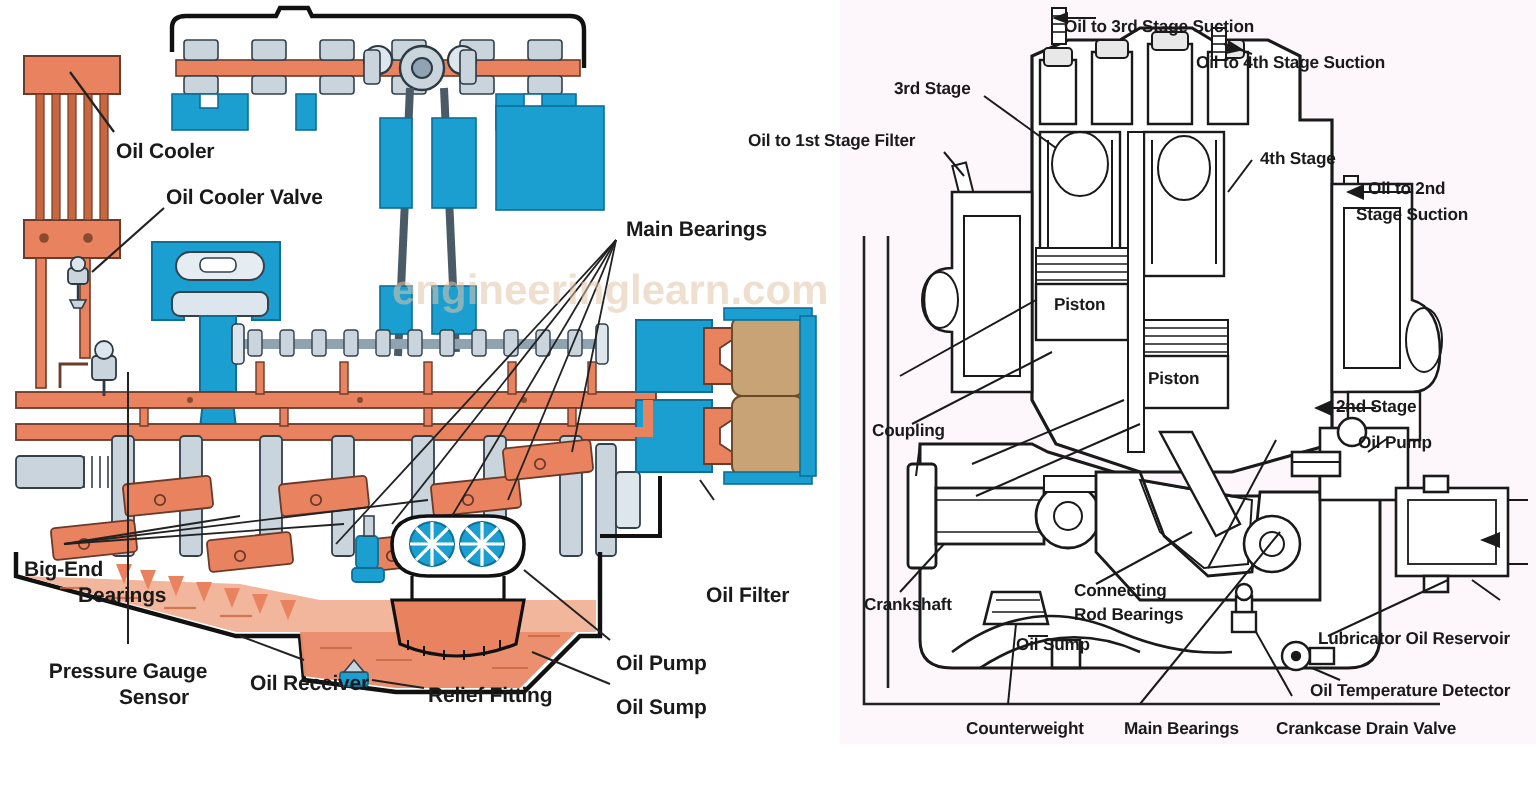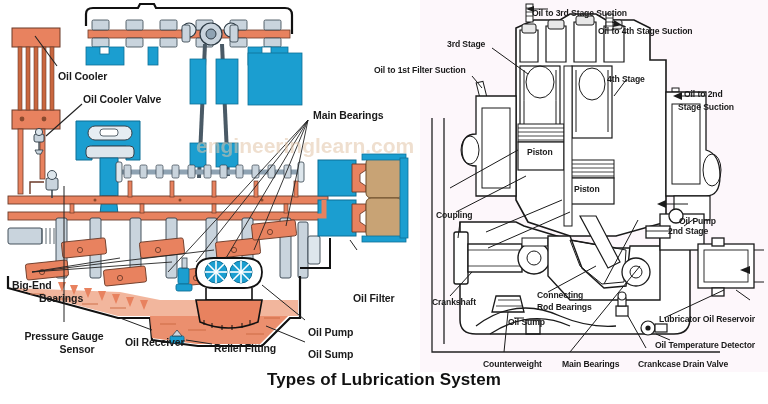--- a/index.html
+++ b/index.html
@@ -612,35 +612,34 @@
   <div class="lbl lbl-l c" style="left:64px; top:331px;">Pressure Gauge</div>
   <div class="lbl lbl-l c" style="left:77px; top:344px;text-align:right;">Sensor</div>
   <div class="lbl lbl-l" style="left:125px; top:337px;">Oil Receiver</div>
   <div class="lbl lbl-l" style="left:214px; top:343px;text-align:center;">Relief Fitting</div>
   <div class="lbl lbl-l" style="left:308px; top:327px;">Oil Pump</div>
   <div class="lbl lbl-l" style="left:308px; top:349px;">Oil Sump</div>
 
   <div class="lbl lbl-s" style="left:532px; top:9px;">Oil to 3rd Stage Suction</div>
   <div class="lbl lbl-s" style="left:598px; top:27px;">Oil to 4th Stage Suction</div>
   <div class="lbl lbl-s" style="left:447px; top:40px;">3rd Stage</div>
-  <div class="lbl lbl-s" style="left:374px; top:66px;">Oil to 1st Filter Suction</div>
-  <div class="lbl lbl-s" style="left:607px; top:75px;">4th Stage</div>
+  <div class="lbl lbl-s" style="left:374px; top:66px;">Oil to 1st Stage Filter</div>
+  <div class="lbl lbl-s" style="left:630px; top:75px;">4th Stage</div>
   <div class="lbl lbl-s" style="left:684px; top:90px;">Oil to 2nd</div>
   <div class="lbl lbl-s" style="left:678px; top:103px;">Stage Suction</div>
   <div class="lbl lbl-s" style="left:527px; top:148px;">Piston</div>
   <div class="lbl lbl-s" style="left:574px; top:185px;">Piston</div>
-  <div class="lbl lbl-s" style="left:668px; top:199px;margin-top:28px;">2nd Stage</div>
+  <div class="lbl lbl-s" style="left:668px; top:199px;">2nd Stage</div>
   <div class="lbl lbl-s" style="left:436px; top:211px;">Coupling</div>
   <div class="lbl lbl-s" style="left:679px; top:217px;">Oil Pump</div>
   <div class="lbl lbl-s" style="left:537px; top:291px;">Connecting</div>
   <div class="lbl lbl-s" style="left:537px; top:303px;">Rod Bearings</div>
   <div class="lbl lbl-s" style="left:432px; top:298px;">Crankshaft</div>
   <div class="lbl lbl-s" style="left:508px; top:318px;">Oil Sump</div>
   <div class="lbl lbl-s" style="left:659px; top:315px;">Lubricator Oil Reservoir</div>
   <div class="lbl lbl-s" style="left:655px; top:341px;">Oil Temperature Detector</div>
   <div class="lbl lbl-s" style="left:483px; top:360px;">Counterweight</div>
   <div class="lbl lbl-s" style="left:562px; top:360px;">Main Bearings</div>
   <div class="lbl lbl-s" style="left:638px; top:360px;">Crankcase Drain Valve</div>
 
   <div id="watermark-center">engineeringlearn.com</div>
-  <div id="title">Types of Lubrication System</div>
 
 </div>
 
 </body></html>

